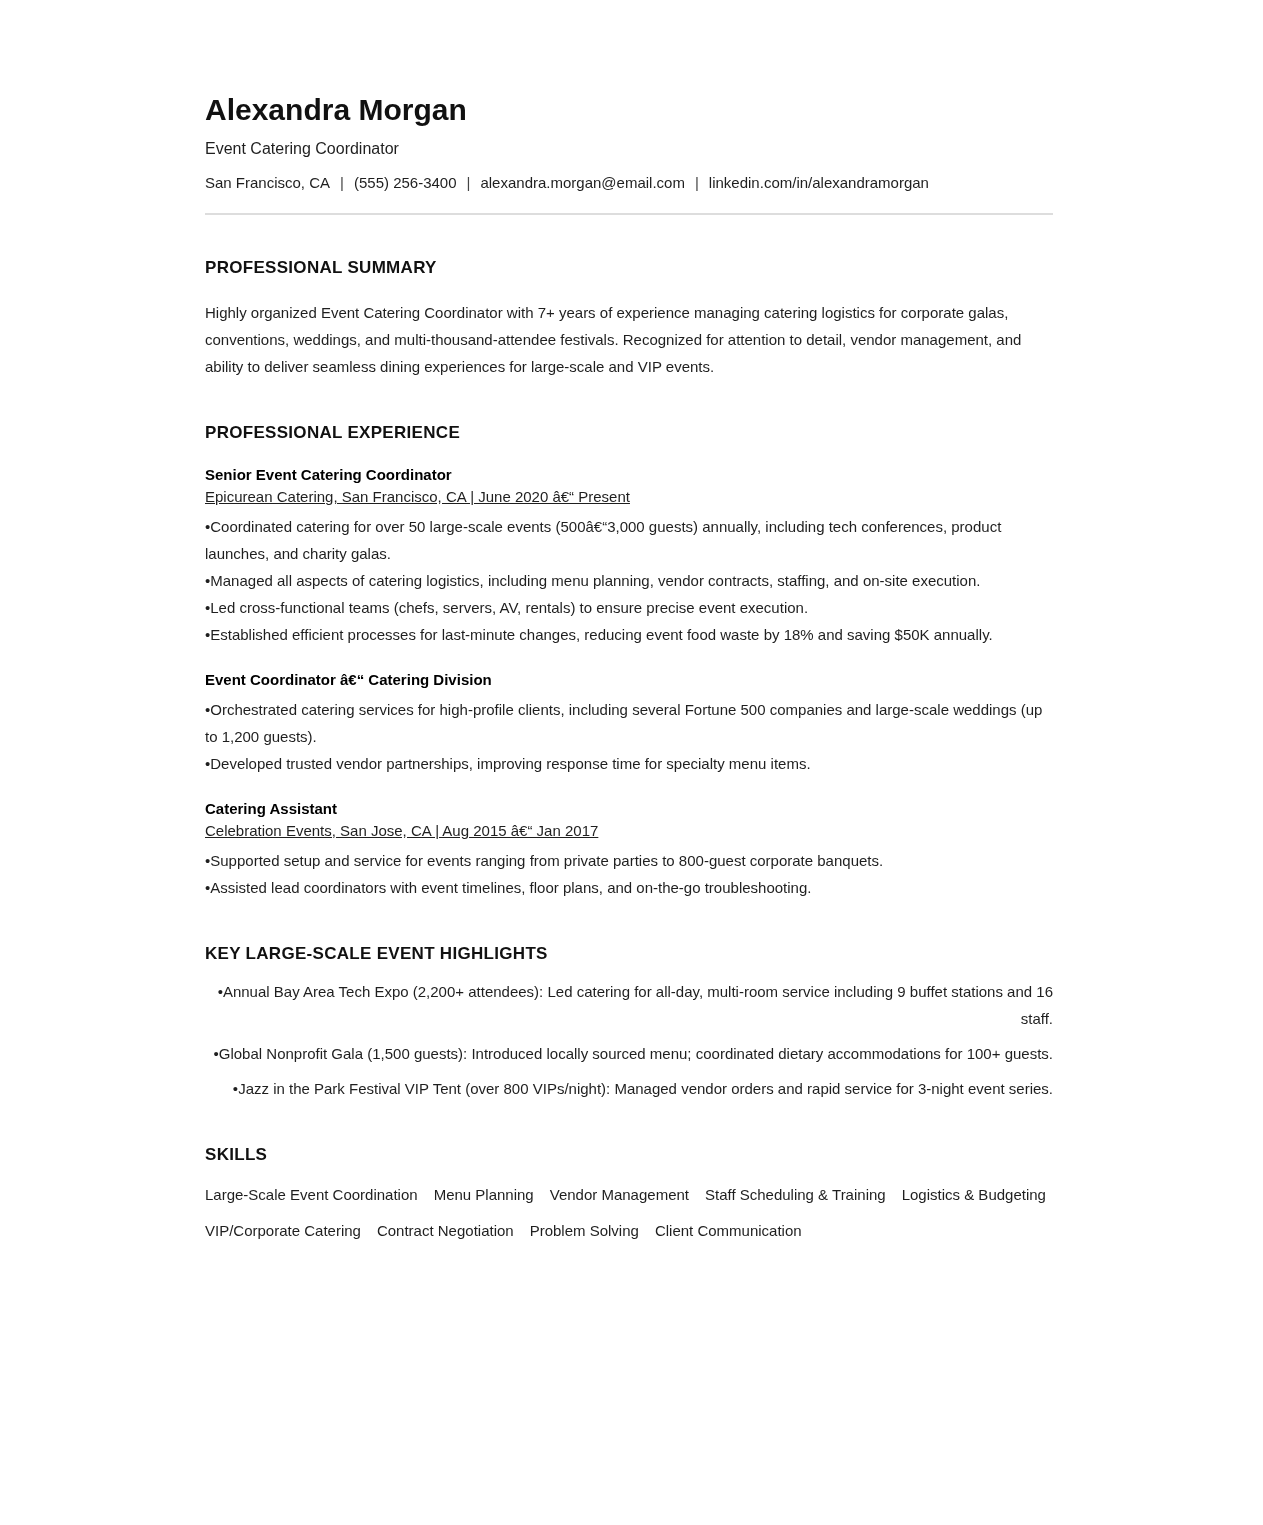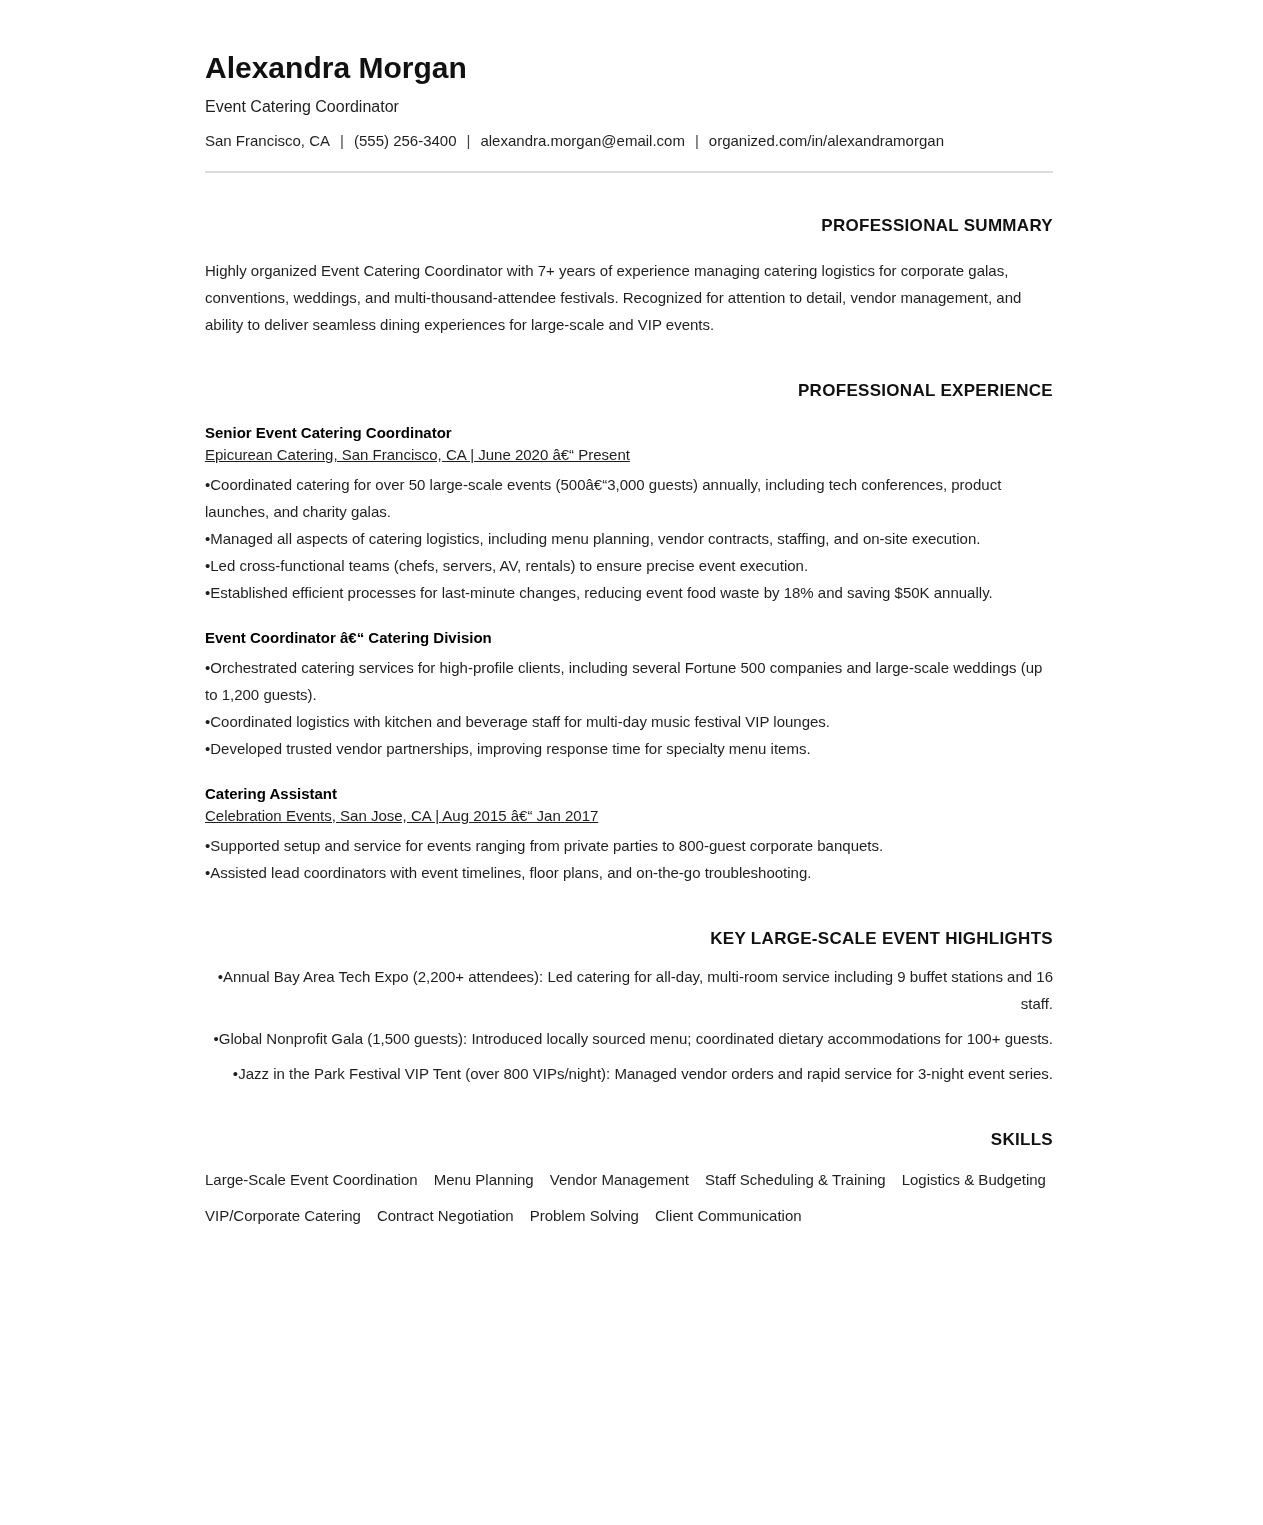--- a/index.html
+++ b/index.html
@@ -9,21 +9,21 @@
     background: #ffffff;
     color: #1f1f1f;
     font-family: "Liberation Sans", sans-serif;
     font-size: 15px;
     -webkit-font-smoothing: antialiased;
   }
   .page {
     box-sizing: border-box;
     width: 1263px;
     height: 1525px;
-    padding: 50px 210px 0 205px;
+    padding: 92px 210px 0 205px;
   }
   .name {
     font-size: 30px;
     font-weight: 700;
     color: #111111;
     margin: 0;
     line-height: 36px;
   }
   .subtitle {
     font-size: 16px;
@@ -45,21 +45,20 @@
     border-top: 2px solid #dddddd;
     margin: 21px 0 0;
   }
   .section-heading {
     font-size: 17px;
     font-weight: 700;
     color: #111111;
     letter-spacing: 0.3px;
     margin: 42px 0 0;
     line-height: 21px;
-    text-align: right;
   }
   .summary-text {
     margin: 21px 0 0;
     line-height: 27px;
   }
   .job-title {
     font-size: 15px;
     font-weight: 700;
     color: #000000;
     margin: 22px 0 0;
@@ -96,21 +95,21 @@
 </style>
 </head>
 <body>
 
 <div class="page">
 
   <h1 class="name">Alexandra Morgan</h1>
   <p class="subtitle">Event Catering Coordinator</p>
 
   <p class="contact">
-    <span>San Francisco, CA</span><span class="sep">|</span><span>(555) 256-3400</span><span class="sep">|</span><span>alexandra.morgan@email.com</span><span class="sep">|</span><span>organized.com/in/alexandramorgan</span>
+    <span>San Francisco, CA</span><span class="sep">|</span><span>(555) 256-3400</span><span class="sep">|</span><span>alexandra.morgan@email.com</span><span class="sep">|</span><span>linkedin.com/in/alexandramorgan</span>
   </p>
 
   <hr class="divider">
 
   <h2 class="section-heading">PROFESSIONAL SUMMARY</h2>
   <p class="summary-text">Highly organized Event Catering Coordinator with 7+ years of experience managing catering logistics for corporate galas, conventions, weddings, and multi-thousand-attendee festivals. Recognized for attention to detail, vendor management, and ability to deliver seamless dining experiences for large-scale and VIP events.</p>
 
   <h2 class="section-heading">PROFESSIONAL EXPERIENCE</h2>
 
   <div class="job">
@@ -121,21 +120,20 @@
       <p>Managed all aspects of catering logistics, including menu planning, vendor contracts, staffing, and on-site execution.</p>
       <p>Led cross-functional teams (chefs, servers, AV, rentals) to ensure precise event execution.</p>
       <p>Established efficient processes for last-minute changes, reducing event food waste by 18% and saving $50K annually.</p>
     </div>
   </div>
 
   <div class="job">
     <h3 class="job-title">Event Coordinator â€“ Catering Division</h3>
     <div class="bullets">
       <p>Orchestrated catering services for high-profile clients, including several Fortune 500 companies and large-scale weddings (up to 1,200 guests).</p>
-      <p>Coordinated logistics with kitchen and beverage staff for multi-day music festival VIP lounges.</p>
       <p>Developed trusted vendor partnerships, improving response time for specialty menu items.</p>
     </div>
   </div>
 
   <div class="job">
     <h3 class="job-title">Catering Assistant</h3>
     <p class="job-meta">Celebration Events, San Jose, CA | Aug 2015 â€“ Jan 2017</p>
     <div class="bullets">
       <p>Supported setup and service for events ranging from private parties to 800-guest corporate banquets.</p>
       <p>Assisted lead coordinators with event timelines, floor plans, and on-the-go troubleshooting.</p>

